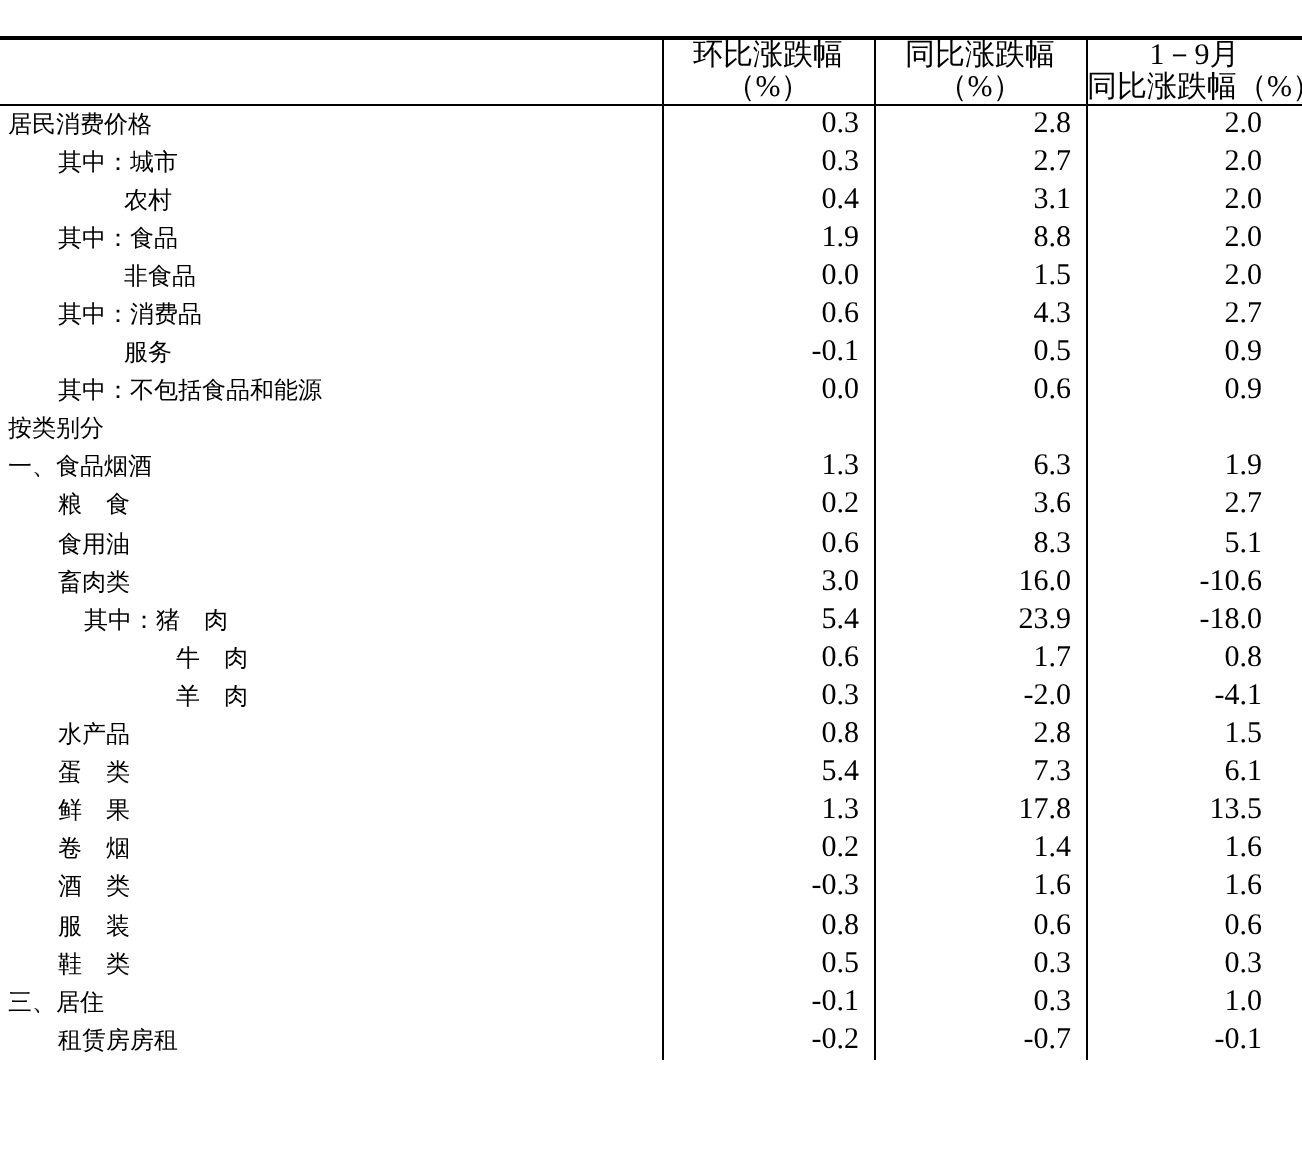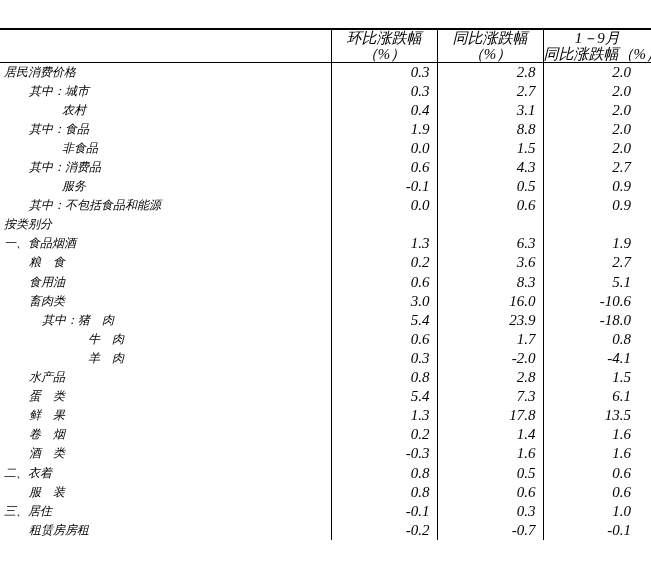--- a/index.html
+++ b/index.html
@@ -10,26 +10,25 @@
   .page {
     position: relative;
     width: 651px;
     height: 580px;
     overflow: hidden;
     background: #ffffff;
     font-family: "Liberation Serif", "DejaVu Serif", serif;
     color: #000000;
   }
   table.cpi {
-    margin-top: 28px;
+    margin-top: 18px;
     width: 651px;
     table-layout: fixed;
     border-collapse: collapse;
     border-top: 2px solid #000000;
-    font-style: italic;
   }
   col.c-label { width: 331px; }
   col.c-mom   { width: 106px; }
   col.c-yoy   { width: 106px; }
   col.c-ytd   { width: 108px; }
 
   th, td {
     padding: 0;
     margin: 0;
     font-weight: normal;
@@ -216,30 +215,30 @@
     <td class="num-cell vline">1.4</td>
     <td class="num-cell vline last">1.6</td>
   </tr>
         <tr>
     <td class="label-cell l1">酒　类</td>
     <td class="num-cell vline">-0.3</td>
     <td class="num-cell vline">1.6</td>
     <td class="num-cell vline last">1.6</td>
   </tr>
         <tr>
-    <td class="label-cell l0">二、衣着</td>
-    <td class="num-cell vline">0.8</td>
-    <td class="num-cell vline">0.5</td>
-    <td class="num-cell vline last">0.6</td>
-  </tr>
-        <tr>
     <td class="label-cell l1">服　装</td>
     <td class="num-cell vline">0.8</td>
     <td class="num-cell vline">0.6</td>
     <td class="num-cell vline last">0.6</td>
+  </tr>
+        <tr>
+    <td class="label-cell l1">鞋　类</td>
+    <td class="num-cell vline">0.5</td>
+    <td class="num-cell vline">0.3</td>
+    <td class="num-cell vline last">0.3</td>
   </tr>
         <tr>
     <td class="label-cell l0">三、居住</td>
     <td class="num-cell vline">-0.1</td>
     <td class="num-cell vline">0.3</td>
     <td class="num-cell vline last">1.0</td>
   </tr>
         <tr>
     <td class="label-cell l1">租赁房房租</td>
     <td class="num-cell vline">-0.2</td>

